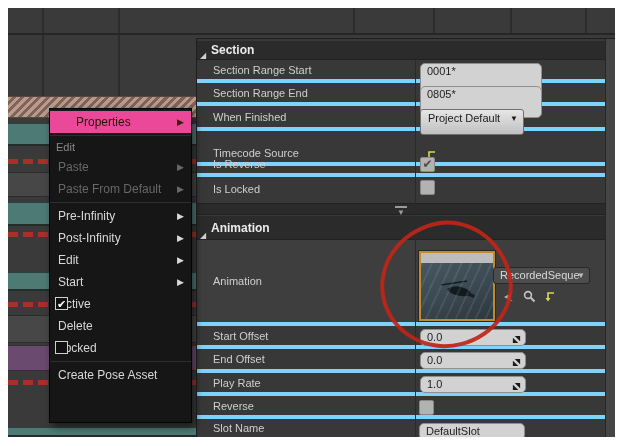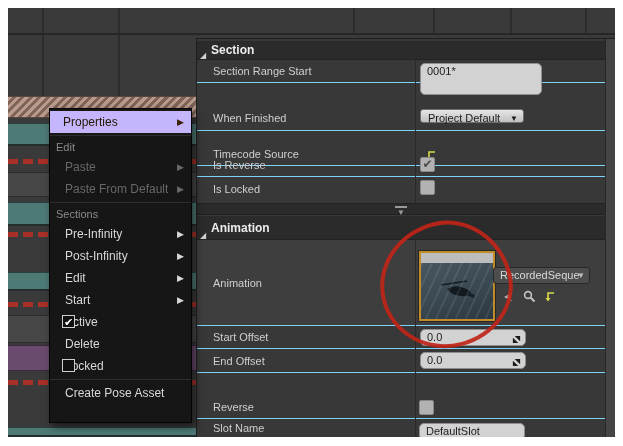--- a/index.html
+++ b/index.html
@@ -22,48 +22,48 @@
   .t-gray  { background:#474747; border-top:1px solid #2c2c2c; border-bottom:1px solid #2c2c2c; }
   .t-gray1 { top:164px; height:25px; } .t-gray2 { top:307px; height:28px; }
   .t-purple { top:337px; height:26px; background:#6a4a6e; border-top:1px solid #3a2a3c; border-bottom:1px solid #3a2a3c; }
   .t-red { height:5px; background:repeating-linear-gradient(90deg,#a83028 0 10px,rgba(0,0,0,0) 10px 15px); }
   .t-red1 { top:151px; } .t-red2 { top:224px; } .t-red3 { top:294px; } .t-red4 { top:372px; }
 
   
   .menu { position:absolute; left:41px; top:100px; width:143px; height:315px;
           background:#161616; border:1px solid #040404; box-shadow:3px 4px 8px rgba(0,0,0,.55);
           padding-top:2px; z-index:5; }
-  .menu-highlight { position:relative; height:22px; background:#c4b5fd; color:#241700;
-          font-size:12px; line-height:22px; padding-left:13px; }
+  .menu-highlight { position:relative; height:22px; background:#ec4899; color:#241700;
+          font-size:12px; line-height:22px; padding-left:26px; }
   .menu-highlight .mi-arrow { color:#3a2000; }
   .m-group-label { height:18px; margin-top:2px; color:#8a8a8a; font-size:11px; line-height:18px; padding-left:6px; }
-  .mi { position:relative; height:22px; color:#d8d8d8; font-size:12px; line-height:22px; padding-left:8px;margin-left:7px; }
+  .mi { position:relative; height:22px; color:#d8d8d8; font-size:12px; line-height:22px; padding-left:8px; }
   .mi.disabled { color:#686868; }
   .mi-arrow { position:absolute; right:7px; top:0; font-size:9px; line-height:22px; }
   .mi.disabled .mi-arrow { color:#686868; }
   .m-sep { height:1px; background:#2e2e2e; margin:2px 0; }
   .mcb { position:absolute; left:5px; top:4px; width:13px; height:13px; border:1px solid #cfcfcf;
          background:#101010; color:#fff; font-size:11px; line-height:12px; text-align:center; }
 
   
   .panel { position:absolute; left:188px; top:30px; width:419px; height:399px; background:#383838;
            border-left:1px solid #1e1e1e; border-top:1px solid #1e1e1e; overflow:hidden; z-index:3; }
   .scrollstrip { position:absolute; right:0; top:0; width:10px; height:100%; background:#454545; border-left:1px solid #262626; }
   .col-div { position:absolute; left:218px; top:21px; bottom:0; width:1px; background:#2a2a2a; }
   .p-header { position:absolute; left:0; width:409px; height:19px; background:#2b2b2b; border-bottom:1px solid #222;
               color:#ececec; font-size:12px; font-weight:bold; line-height:19px; padding-left:14px; }
   .p-header .expander { position:absolute; left:3px; top:5px; font-size:8px; color:#cfcfcf; font-weight:normal; }
-  .prow { position:absolute; left:0; width:409px; border-bottom:1px solid #7dd3fc; }
+  .prow { position:absolute; left:0; width:409px; border-bottom:4px solid #7dd3fc; }
   .plabel { position:absolute; left:16px; top:50%; transform:translateY(-50%); color:#cfcfcf; font-size:11px; white-space:nowrap; }
   .field { position:absolute; left:223px; background:#d2d2d2; border:1px solid #8f8f8f; border-radius:5px;
            color:#1d1d1d; font-size:11px; padding-left:6px; }
   .txtfield { width:122px; height:32px; line-height:14px; }
   .numfield { width:106px; height:17px; line-height:15px; }
   .spin { position:absolute; right:4px; top:3px; width:9px; height:9px; }
-  .ddl { position:absolute; left:223px; width:104px; height:14px; background:linear-gradient(#e6e6e6,#c0c0c0);
+  .ddl { position:absolute; left:223px; width:104px; height:26px; background:linear-gradient(#e6e6e6,#c0c0c0);
          border:1px solid #6f6f6f; border-radius:3px; color:#1a1a1a; font-size:11px; line-height:16px; padding-left:7px; }
   .ddl .dd-arrow { position:absolute; right:5px; top:0; font-size:8px; line-height:17px; color:#1a1a1a; }
   .cb { position:absolute; left:223px; width:15px; height:15px; background:#b2b2b2; border:1px solid #888;
         border-radius:2px; color:#4c4c4c; font-size:12px; line-height:13px; text-align:center; }
   .collapse-band { position:absolute; left:0; width:409px; height:12px; background:#2b2b2b;
                    border-top:1px solid #222; border-bottom:1px solid #222; }
   .collapse-widget { position:absolute; left:196px; top:2px; width:16px; text-align:center; color:#9a9a9a; font-size:8px; line-height:8px; }
   .anim-row { background:#3e3e3e; }
   .thumb { position:absolute; left:222px; top:11px; width:76px; height:70px; border:2px solid #c08c2a;
            outline:1px solid #262626; background:#2b3840; overflow:hidden; }
@@ -125,21 +125,20 @@
       <div class="mi disabled">
         <span>Paste</span>
         <span class="mi-arrow">▶</span>
       </div>
       <div class="mi disabled">
         <span>Paste From Default</span>
         <span class="mi-arrow">▶</span>
       </div>
 
       <div class="m-sep"></div>
-      <div class="m-group-label">Sections</div>
       <div class="mi">
         <span>Pre-Infinity</span>
         <span class="mi-arrow">▶</span>
       </div>
       <div class="mi">
         <span>Post-Infinity</span>
         <span class="mi-arrow">▶</span>
       </div>
       <div class="mi">
         <span>Edit</span>
@@ -170,20 +169,26 @@
     <div class="panel">
       <div class="p-header" style="top:2px;">
         <span class="expander">◢</span>
         <span>Section</span>
       </div>
 
       <div class="prow" style="top:21px;height:23px;">
         <span class="plabel">Section Range Start</span>
         <div class="field txtfield" style="top:3px;">
           <span>0001*</span>
+        </div>
+      </div>
+      <div class="prow" style="top:44px;height:23px;">
+        <span class="plabel">Section Range End</span>
+        <div class="field txtfield" style="top:3px;">
+          <span>0805*</span>
         </div>
       </div>
       <div class="prow" style="top:67px;height:25px;">
         <span class="plabel">When Finished</span>
         <div class="ddl" style="top:3px;">
           <span>Project Default</span>
           <span class="dd-arrow">▼</span>
         </div>
       </div>
       <div class="prow" style="top:104px;height:23px;">
@@ -272,20 +277,32 @@
         <div class="field numfield" style="top:3px;">
           <span>0.0</span>
           <span class="spin">
             <svg width="9" height="9" viewBox="0 0 10 10">
                 <path d="M9 1 L9 7 L3 1 Z" fill="#1a1a1a"></path>
                 <path d="M1 9 L1 3 L7 9 Z" fill="#1a1a1a"></path>
               </svg>
           </span>
         </div>
       </div>
+      <div class="prow" style="top:334px;height:23px;">
+        <span class="plabel">Play Rate</span>
+        <div class="field numfield" style="top:3px;">
+          <span>1.0</span>
+          <span class="spin">
+            <svg width="9" height="9" viewBox="0 0 10 10">
+                <path d="M9 1 L9 7 L3 1 Z" fill="#1a1a1a"></path>
+                <path d="M1 9 L1 3 L7 9 Z" fill="#1a1a1a"></path>
+              </svg>
+          </span>
+        </div>
+      </div>
       <div class="prow" style="top:357px;height:23px;">
         <span class="plabel">Reverse</span>
         <span class="cb" style="top:4px;left:222px;"></span>
       </div>
       <div class="prow" style="top:380px;height:19px;border-bottom:none;">
         <span class="plabel" style="top:9px;">Slot Name</span>
         <div class="field numfield" style="top:4px;left:222px;">
           <span>DefaultSlot</span>
         </div>
       </div>

